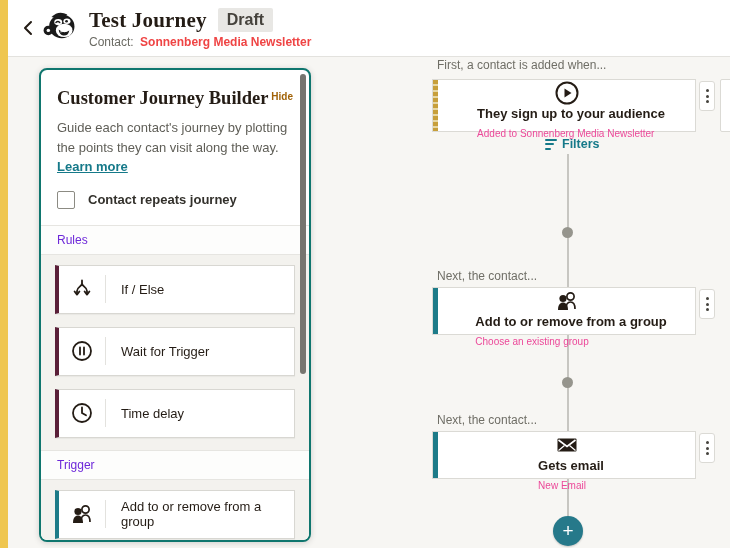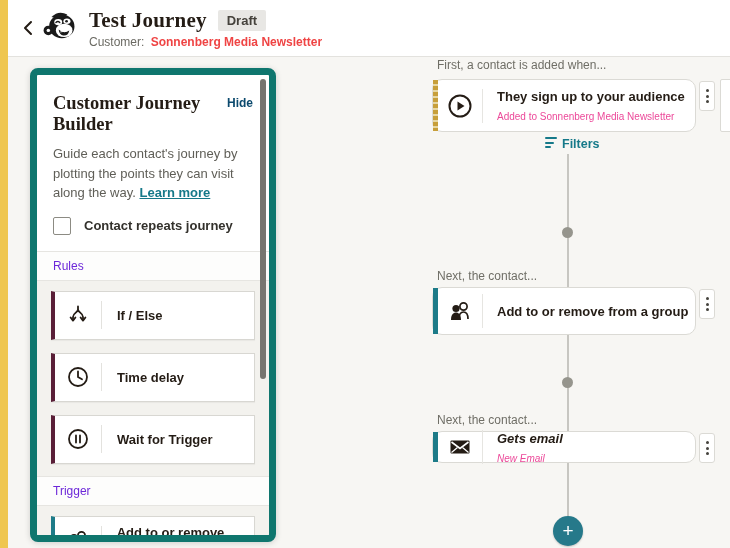--- a/index.html
+++ b/index.html
@@ -11,85 +11,85 @@
   .strip { position:absolute; left:0; top:0; width:8px; height:100%; background:#efc64f; z-index:5; }
 
   
   header { position:absolute; left:8px; top:0; width:722px; height:57px; background:#fff;
            border-bottom:1px solid #e3e2de; display:flex; align-items:center; z-index:4; }
   .back-btn { background:none; border:none; cursor:pointer; margin-left:10px; padding:4px; display:flex; }
   .logo { width:38px; height:42px; margin-left:4px; flex:0 0 auto; }
   .titles { margin-left:9px; }
   .title-row { display:flex; align-items:center; }
   h1.page-title { font-family:"Liberation Serif", serif; font-size:21px; font-weight:600; color:#241c15; letter-spacing:.2px; }
-  .badge { margin-left:11px; background:#e8e7e4; color:#45423c; font-size:13px; font-weight:700;
+  .badge { margin-left:11px; background:#e8e7e4; color:#45423c; font-size:16px; font-weight:700;
            padding:3px 9px; border-radius:2px; }
   .aud-row { font-size:12px; margin-top:2px; color:#6b6a63; }
   .aud-link { color:#ef4444; font-weight:700; text-decoration:none; margin-left:3px; cursor:pointer; }
 
   
-  .panel { position:absolute; left:30px; top:68px; width:246px; height:474px; background:#fff;
-           border:7px solid #0f766e; border-radius:8px; box-shadow:0 1px 6px rgba(0,0,0,.16);
+  .panel { position:absolute; left:39px; top:68px; width:272px; height:474px; background:#fff;
+           border:2px solid #0f766e; border-radius:8px; box-shadow:0 1px 6px rgba(0,0,0,.16);
            overflow:hidden; z-index:3; }
   .panel-scrollbar { position:absolute; right:3px; top:4px; width:6px; height:300px; background:#76756f;
            border-radius:3px; z-index:6; }
   .panel-head { padding:18px 16px 16px 16px; }
   .panel-title-row { display:flex; justify-content:space-between; align-items:flex-start; }
   .panel-title { font-family:"Liberation Serif", serif; font-size:18.5px; font-weight:600; color:#241c15; }
-  .hide-link { font-size:12px; font-weight:700; color:#0c4a6e; text-decoration:none; margin-top:3px; cursor:pointer;text-align:center; }
+  .hide-link { font-size:10px; font-weight:700; color:#a16207; text-decoration:none; margin-top:3px; cursor:pointer;text-align:center; }
   .panel-desc { margin-top:9px; font-size:13px; line-height:1.5; color:#5f5e57; max-width:232px; }
   .learn-more { color:#157989; font-weight:700; text-decoration:underline; cursor:pointer; }
   .chk-row { margin-top:14px; display:flex; align-items:center; }
   .chk-box { width:18px; height:18px; border:1px solid #8c8b83; border-radius:2px; background:#fff; cursor:pointer; flex:0 0 auto; }
   .chk-label { margin-left:13px; font-size:13px; font-weight:600; color:#33312c; }
 
   .sec-bar { border-top:1px solid #e6e5e1; border-bottom:1px solid #e6e5e1; background:#fdfdfc;
              padding:7px 16px; font-size:12px; color:#6d28d9; }
   .sec-body { background:#f3f2ee; padding:10px 14px 12px 14px; }
   .tool-card { height:49px; background:#fff; border:1px solid #d8d7d2; border-left-width:4px;
                border-left-style:solid; display:flex; align-items:center; margin-bottom:13px;
                box-shadow:0 1px 1px rgba(0,0,0,.04); cursor:pointer; }
   .tool-card:last-child { margin-bottom:0; }
   .tool-card.rule { border-left-color:#5a1f38; }
   .tool-card.action { border-left-color:#1d7b88; }
   .tool-icon { width:46px; display:flex; justify-content:center; align-items:center; flex:0 0 auto; }
   .tool-div { width:1px; height:28px; background:#e3e2de; }
-  .tool-label { padding-left:15px; font-size:13px; font-weight:700; color:#241c15; }
+  .tool-label { padding-left:15px; font-size:13px; font-weight:400; color:#241c15; }
 
   
   .flow-line { position:absolute; left:567px; top:154px; width:2px; height:364px; background:#c7c6c1; z-index:0; }
   .flow-dot { position:absolute; left:562px; width:11px; height:11px; border-radius:50%; background:#96958d; z-index:0; }
   .dot-1 { top:227px; } .dot-2 { top:377px; }
   .step-label { position:absolute; left:437px; font-size:12px; color:#6f6e66; z-index:1; }
   .lbl-trigger { top:58px; } .lbl-step1 { top:269px; } .lbl-step2 { top:413px; }
 
   .node-card { position:absolute; left:432px; width:264px; background:#fff; border:1px solid #dbdad5;
-               border-radius:10px; display:flex; align-items:center; z-index:1; cursor:pointer; }
+               border-radius:0; display:flex; align-items:center; z-index:1; cursor:pointer;flex-direction:column; }
   .node-card::before { content:""; position:absolute; left:0; top:0; bottom:0; width:5px; }
   .card-trigger { top:79px; height:53px; }
   .card-trigger::before { background:repeating-linear-gradient(180deg,#c79f3a 0 4px,#e7d7a3 4px 6px); }
   .card-step1 { top:287px; height:48px; }
-  .card-step2 { top:431px; height:32px;font-style:italic; }
+  .card-step2 { top:431px; height:48px; }
   .card-step1::before, .card-step2::before { background:#1d7b88; }
   .node-icon { width:49px; display:flex; justify-content:center; align-items:center; flex:0 0 auto; padding-left:5px; }
   .node-div { width:1px; height:34px; background:#e6e5e1; }
   .node-text { padding-left:14px; min-width:0; }
   .node-title { font-size:13px; font-weight:700; color:#241c15; white-space:nowrap; }
   .node-sub { font-size:10px; color:#ec4899; margin-top:7px; white-space:nowrap; }
 
   .kebab { position:absolute; width:16px; height:30px; background:#fff; border:1px solid #dbdad5;
            border-radius:3px; display:flex; flex-direction:column; justify-content:center; align-items:center;
            gap:2.5px; z-index:2; cursor:pointer; left:699px; }
   .kb-1 { top:81px; } .kb-2 { top:289px; } .kb-3 { top:433px; }
   .kebab i { width:3px; height:3px; background:#45433d; border-radius:50%; }
 
   .edge-card { position:absolute; left:720px; top:79px; width:16px; height:53px; background:#fff;
                border:1px solid #dbdad5; border-radius:2px; z-index:1; }
 
-  .filters { position:absolute; left:545px; top:137px; display:flex; align-items:flex-start; gap:5px;
+  .filters { position:absolute; left:545px; top:137px; display:flex; align-items:center; gap:5px;
              z-index:1; cursor:pointer; }
   .filters-label { font-size:12.5px; font-weight:700; color:#157989; }
   .filter-icon { display:flex; flex-direction:column; gap:2.5px; align-items:flex-start; }
   .filter-icon i { height:2px; background:#157989; border-radius:1px; display:block; }
   .filter-icon i:nth-child(1){ width:12px; } .filter-icon i:nth-child(2){ width:9px; } .filter-icon i:nth-child(3){ width:6px; }
 
   .plus-btn { position:absolute; left:553px; top:516px; width:30px; height:30px; border-radius:50%;
               background:#26798a; border:none; color:#fff; font-size:19px; font-weight:400; line-height:28px;
               text-align:center; cursor:pointer; z-index:2; box-shadow:0 1px 2px rgba(0,0,0,.2); }
 </style>
@@ -118,21 +118,21 @@
       <circle cx="31" cy="15.5" r="1.7" fill="#1a1a1a"></circle>
       <path d="M21 26 q6.5 6 13.5 1 q-1.5 7 -7.5 6.5 q-5 -.5 -6 -7.5" fill="#1a1a1a"></path>
       <path d="M23 29 l9 -1.5" stroke="#fff" stroke-width="1" fill="none"></path>
     </svg>
     <div class="titles">
       <div class="title-row">
         <h1 class="page-title">Test Journey</h1>
         <span class="badge">Draft</span>
       </div>
       <div class="aud-row">
-        <span>Customer:</span>
+        <span>Contact:</span>
         <a class="aud-link">Sonnenberg Media Newsletter</a>
       </div>
     </div>
   </header>
 
   <div class="flow-line"></div>
   <div class="flow-dot dot-1"></div>
   <div class="flow-dot dot-2"></div>
 
   <div class="step-label lbl-trigger">First, a contact is added when...</div>
@@ -172,20 +172,21 @@
       <svg width="26" height="26" viewBox="0 0 26 26">
         <circle cx="16.5" cy="8.5" r="3.6" fill="none" stroke="#241c15" stroke-width="1.7"></circle>
         <path d="M12 21 c0 -5 2 -7 4.5 -7 s4.5 2 4.5 7" fill="none" stroke="#241c15" stroke-width="1.7"></path>
         <circle cx="9" cy="10.5" r="3.6" fill="#241c15"></circle>
         <path d="M4 22 c0 -5.5 2.3 -7.5 5 -7.5 s5 2 5 7.5 z" fill="#241c15"></path>
       </svg>
     </div>
     <div class="node-div"></div>
     <div class="node-text">
       <div class="node-title">Add to or remove from a group</div>
+      <div class="node-sub">Choose an existing group</div>
     </div>
   </div>
   <div class="kebab kb-2">
       <i></i>
       <i></i>
       <i></i>
     </div>
 
   <div class="step-label lbl-step2">Next, the contact...</div>
   <div class="node-card card-step2">
@@ -233,35 +234,35 @@
             <path d="M4.6 14.5 L7 17.6 L9.4 14.5 M14.6 14.5 L17 17.6 L19.4 14.5" fill="none" stroke="#241c15" stroke-width="1.8" stroke-linecap="round" stroke-linejoin="round"></path>
           </svg>
         </span>
         <span class="tool-div"></span>
         <span class="tool-label">If / Else</span>
       </div>
       <div class="tool-card rule">
         <span class="tool-icon">
           <svg width="24" height="24" viewBox="0 0 24 24">
             <circle cx="12" cy="12" r="9" fill="none" stroke="#241c15" stroke-width="1.8"></circle>
-            <path d="M12 6.5 V12 L16 14.2" fill="none" stroke="#241c15" stroke-width="1.8" stroke-linecap="round"></path>
-          </svg>
-        </span>
-        <span class="tool-div"></span>
-        <span class="tool-label">Time delay</span>
+            <path d="M10 8.5 v7 M14 8.5 v7" stroke="#241c15" stroke-width="1.8" stroke-linecap="round"></path>
+          </svg>
+        </span>
+        <span class="tool-div"></span>
+        <span class="tool-label">Wait for Trigger</span>
       </div>
       <div class="tool-card rule">
         <span class="tool-icon">
           <svg width="24" height="24" viewBox="0 0 24 24">
             <circle cx="12" cy="12" r="9" fill="none" stroke="#241c15" stroke-width="1.8"></circle>
-            <path d="M10 8.5 v7 M14 8.5 v7" stroke="#241c15" stroke-width="1.8" stroke-linecap="round"></path>
-          </svg>
-        </span>
-        <span class="tool-div"></span>
-        <span class="tool-label">Wait for Trigger</span>
+            <path d="M12 6.5 V12 L16 14.2" fill="none" stroke="#241c15" stroke-width="1.8" stroke-linecap="round"></path>
+          </svg>
+        </span>
+        <span class="tool-div"></span>
+        <span class="tool-label">Time delay</span>
       </div>
     </div>
 
     <div class="sec-bar">Trigger</div>
     <div class="sec-body">
       <div class="tool-card action">
         <span class="tool-icon">
           <svg width="26" height="26" viewBox="0 0 26 26">
             <circle cx="16.5" cy="8.5" r="3.6" fill="none" stroke="#241c15" stroke-width="1.7"></circle>
             <path d="M12 21 c0 -5 2 -7 4.5 -7 s4.5 2 4.5 7" fill="none" stroke="#241c15" stroke-width="1.7"></path>

